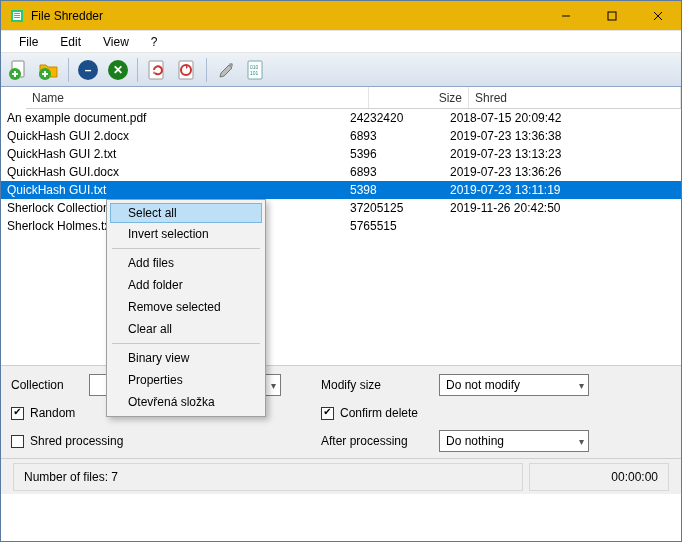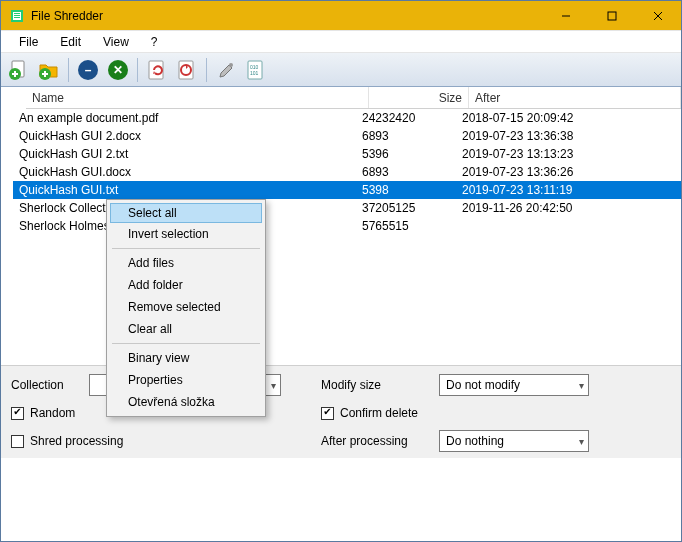--- a/index.html
+++ b/index.html
@@ -14,21 +14,21 @@
   .menubar { height:22px; display:flex; align-items:center; padding:0 8px; gap:2px; background:#fff; border-bottom:1px solid #e5e5e5;}
   .menuitem { padding:2px 10px; }
   .toolbar { height:34px; background:linear-gradient(#eef2f7,#d7e1ed); border-bottom:1px solid #8fa7c4; display:flex; align-items:center; padding:0 4px; gap:2px;}
   .tbtn { width:28px; height:28px; display:flex; align-items:center; justify-content:center; border-radius:3px;}
   .tsep { width:1px; height:24px; background:#a9bcd4; margin:0 3px;}
   .listhdr { height:22px; display:flex; border-bottom:1px solid #d0d0d0; background:#fff;margin-left:25px;}
   .listhdr .col { display:flex; align-items:center; padding:0 6px; border-right:1px solid #e3e3e3; color:#333; font-size:12px;}
   .col-name { width:343px; }
   .col-size { width:100px; justify-content:flex-end; }
   .col-date { flex:1; }
-  .listbody { flex:0 0 auto; height:256px; background:#fff; overflow:hidden; position:relative;padding-left:12px;}
+  .listbody { flex:0 0 auto; height:256px; background:#fff; overflow:hidden; position:relative;}
   .row { height:18px; display:flex; align-items:center; }
   .row.sel { background:#0078d7; color:#fff;}
   .cell-name { width:343px; padding:0 6px; overflow:hidden; white-space:nowrap;}
   .cell-size { width:100px; padding:0 6px; text-align:left;}
   .cell-date { flex:1; padding:0 6px;}
   .options { border-top:1px solid #cfcfcf; padding:8px 10px 6px 10px; display:grid; grid-template-columns: 310px 1fr; row-gap:10px; background:#f0f0f0;}
   .optrow { display:flex; align-items:center; gap:8px; }
   .optrow label { display:flex; align-items:center; gap:6px;}
   .combo { height:22px; border:1px solid #7a7a7a; background:#fff; width:150px; display:flex; align-items:center; justify-content:space-between; padding:0 4px 0 6px; font-size:12px;}
   .combo .chev { font-size:10px; color:#555;}
@@ -135,21 +135,21 @@
           <rect x="3" y="2" width="14" height="18" rx="1" fill="#fff" stroke="#7aa"></rect>
           <text x="5" y="10" font-size="5" fill="#388">010</text>
           <text x="5" y="16" font-size="5" fill="#388">101</text>
         </svg>
       </div>
   </div>
 
   <div class="listhdr">
     <div class="col col-name">Name</div>
     <div class="col col-size">Size</div>
-    <div class="col col-date">After</div>
+    <div class="col col-date">Shred</div>
   </div>
 
   <div class="listbody" id="listbody">
       <div class="row">
         <div class="cell-name">An example document.pdf</div>
         <div class="cell-size">24232420</div>
         <div class="cell-date">2018-07-15 20:09:42</div>
       </div>
       <div class="row">
         <div class="cell-name">QuickHash GUI 2.docx</div>
@@ -217,20 +217,24 @@
     </div>
     <div class="optrow">
       <span style="width:110px">After processing</span>
       <div class="combo">
           <span>Do nothing</span>
           <span class="chev">▾</span>
         </div>
     </div>
   </div>
 
+  <div class="status">
+    <div class="box" style="flex:1">Number of files: 7</div>
+    <div class="box" style="width:140px;text-align:right;margin-left:6px">00:00:00</div>
+  </div>
 
   <div class="ctxmenu">
     <div class="ctxitem hi">Select all</div>
     <div class="ctxitem">Invert selection</div>
     <div class="ctxsep"></div>
     <div class="ctxitem">Add files</div>
     <div class="ctxitem">Add folder</div>
     <div class="ctxitem">Remove selected</div>
     <div class="ctxitem">Clear all</div>
     <div class="ctxsep"></div>

